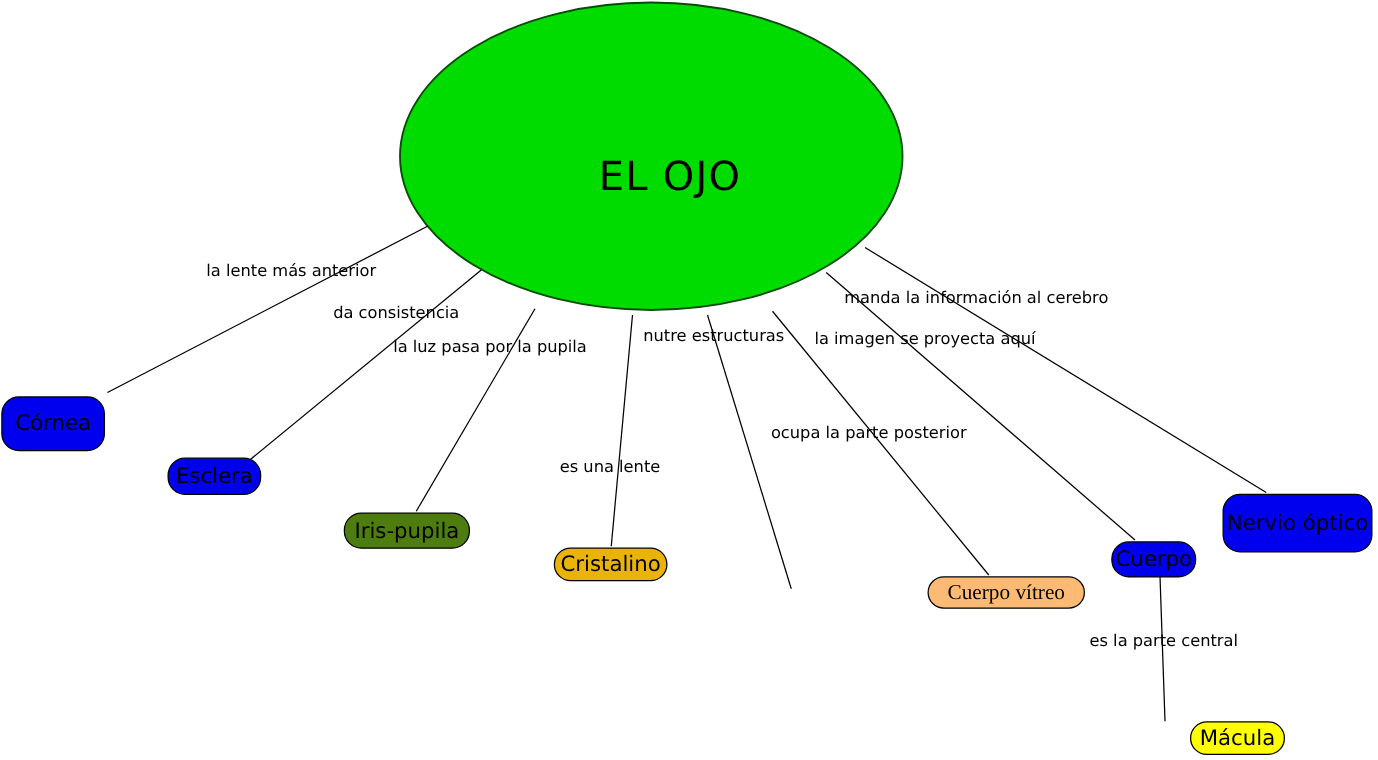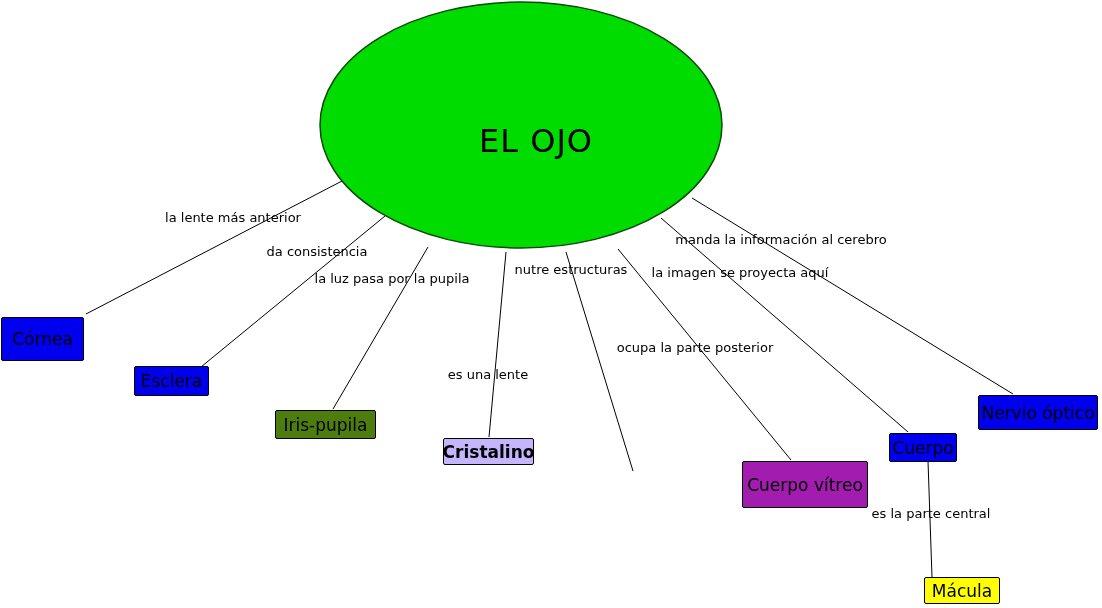--- a/index.html
+++ b/index.html
@@ -25,21 +25,21 @@
     transform:translate(-50%,-50%);
     font-size:13px;
     color:#000000;
     white-space:nowrap;
     text-align:center;
   }
   .node{
     position:absolute;
     display:flex;align-items:center;justify-content:center;
     border:1.6px solid #000000;
-    border-radius:2px;
+    border-radius:14px;
     font-size:17px;
     color:#000000;
     white-space:nowrap;
     box-sizing:border-box;
     cursor:default;
   }
 </style>
 </head>
 <body>
 
@@ -62,18 +62,18 @@
     <div class="edge-label" style="left: 392px; top: 278px;">la luz pasa por la pupila</div>
     <div class="edge-label" style="left: 488px; top: 374px;">es una lente</div>
     <div class="edge-label" style="left: 571px; top: 269px;">nutre estructuras</div>
     <div class="edge-label" style="left: 695px; top: 347px;">ocupa la parte posterior</div>
     <div class="edge-label" style="left: 740px; top: 272px;">la imagen se proyecta aquí</div>
     <div class="edge-label" style="left: 781px; top: 239px;">manda la información al cerebro</div>
     <div class="edge-label" style="left: 931px; top: 513px;">es la parte central</div>
     <div class="node" style="left: 1px; top: 317px; width: 83px; height: 44px; background: rgb(0, 0, 238); border-color: rgb(0, 0, 0);">Córnea</div>
     <div class="node" style="left: 134px; top: 366px; width: 75px; height: 30px; background: rgb(0, 0, 238); border-color: rgb(0, 0, 0);">Esclera</div>
     <div class="node" style="left: 275px; top: 410px; width: 101px; height: 29px; background: #4d7c0f; border-color: rgb(0, 0, 0);">Iris-pupila</div>
-    <div class="node" style="left: 443px; top: 438px; width: 91px; height: 27px; background: #c4b5fd; border-color: rgb(0, 0, 0); font-weight: bold;">Cristalino</div>
-    <div class="node" style="left: 742px; top: 461px; width: 126px; height: 47px; background: #a21caf; border-color: rgb(0, 0, 0);">Cuerpo vítreo</div>
+    <div class="node" style="left: 443px; top: 438px; width: 91px; height: 27px; background: #eab308; border-color: rgb(0, 0, 0);">Cristalino</div>
+    <div class="node" style="left: 742px; top: 461px; width: 126px; height: 26px; background: #fdba74; border-color: rgb(0, 0, 0); font-family: Liberation Serif, serif;">Cuerpo vítreo</div>
     <div class="node" style="left: 889px; top: 433px; width: 68px; height: 29px; background: rgb(0, 0, 238); border-color: rgb(0, 0, 0);">Cuerpo</div>
-    <div class="node" style="left: 978px; top: 395px; width: 120px; height: 35px; background: rgb(0, 0, 238); border-color: rgb(0, 0, 0);">Nervio óptico</div>
-    <div class="node" style="left: 924px; top: 577px; width: 76px; height: 27px; background: rgb(255, 255, 0); border-color: rgb(0, 0, 0);">Mácula</div>
+    <div class="node" style="left: 978px; top: 395px; width: 120px; height: 47px; background: rgb(0, 0, 238); border-color: rgb(0, 0, 0);">Nervio óptico</div>
+    <div class="node" style="left: 952px; top: 577px; width: 76px; height: 27px; background: rgb(255, 255, 0); border-color: rgb(0, 0, 0);">Mácula</div>
   </div>
 
 </body></html>

